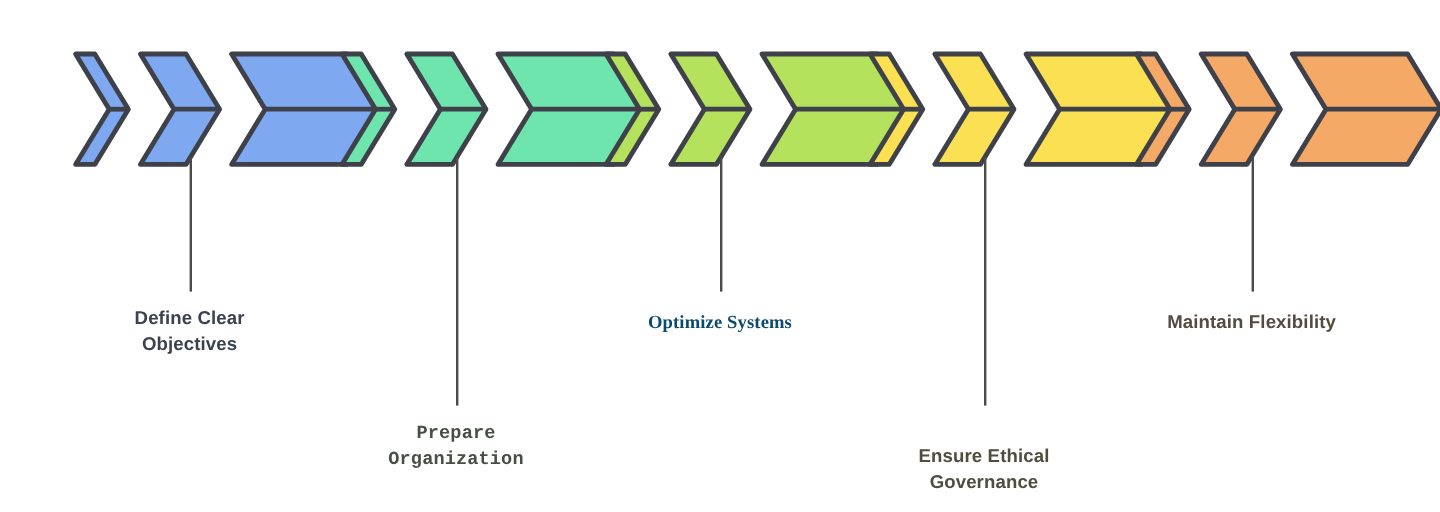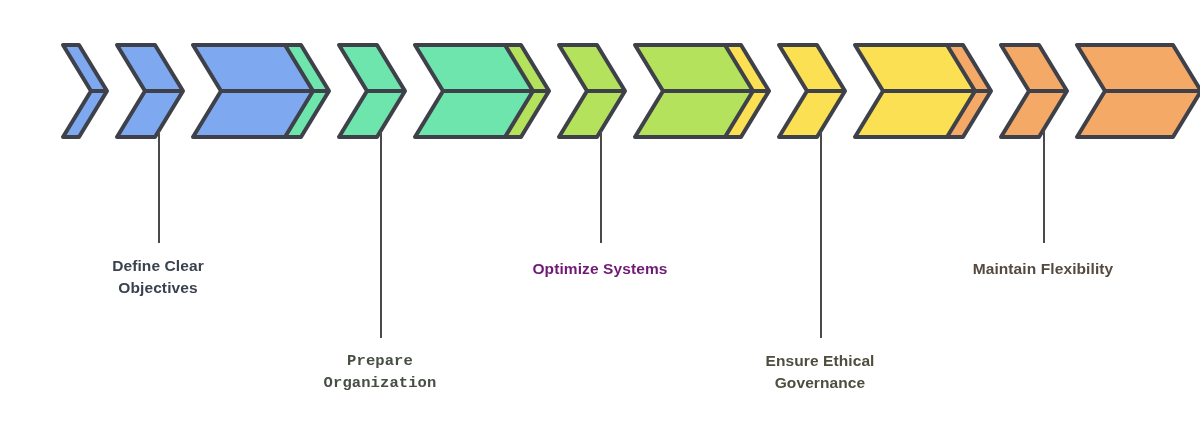--- a/index.html
+++ b/index.html
@@ -114,41 +114,41 @@
             <path d="M0,0 L38,0 L66,46 L38,92 L0,92 L28,46 Z" fill="#B5E25C" stroke="#3f414a" stroke-width="4" stroke-linejoin="round"></path>
             <line x1="28" y1="46" x2="66" y2="46" stroke="#3f414a" stroke-width="4"></line>
           </g>
           <g transform="translate(130,0)">
             <path d="M0,0 L96,0 L124,46 L96,92 L0,92 L28,46 Z" fill="#B5E25C" stroke="#3f414a" stroke-width="4" stroke-linejoin="round"></path>
             <line x1="28" y1="46" x2="124" y2="46" stroke="#3f414a" stroke-width="4"></line>
           </g>
         </svg>
       </div>
       <div class="connector" style="left: 600px; top: 131px; height: 112px; background: rgb(74, 74, 74);"></div>
-      <div class="label" style="top: 258px; left: 440px; width: 320px; color: #701a75;">Optimize Systems</div>
+      <div class="label" style="top: 258px; left: 440px; width: 320px; color: #0c4a6e; font-family: Liberation Serif, serif;">Optimize Systems</div>
     </div>
     <div class="stage" style="left: 0px;">
       <div class="chevrons" style="left: 722px;">
         <svg width="262" height="98" viewBox="-3 -3 262 98">
           <g transform="translate(0,0)">
             <path d="M0,0 L16,0 L44,46 L16,92 L0,92 L28,46 Z" fill="#FAE052" stroke="#3f414a" stroke-width="4" stroke-linejoin="round"></path>
             <line x1="28" y1="46" x2="44" y2="46" stroke="#3f414a" stroke-width="4"></line>
           </g>
           <g transform="translate(54,0)">
             <path d="M0,0 L38,0 L66,46 L38,92 L0,92 L28,46 Z" fill="#FAE052" stroke="#3f414a" stroke-width="4" stroke-linejoin="round"></path>
             <line x1="28" y1="46" x2="66" y2="46" stroke="#3f414a" stroke-width="4"></line>
           </g>
           <g transform="translate(130,0)">
             <path d="M0,0 L96,0 L124,46 L96,92 L0,92 L28,46 Z" fill="#FAE052" stroke="#3f414a" stroke-width="4" stroke-linejoin="round"></path>
             <line x1="28" y1="46" x2="124" y2="46" stroke="#3f414a" stroke-width="4"></line>
           </g>
         </svg>
       </div>
       <div class="connector" style="left: 820px; top: 131px; height: 207px; background: rgb(74, 74, 74);"></div>
-      <div class="label" style="top: 350px; left: 660px; width: 320px; color: rgb(78, 77, 62);">Ensure Ethical
+      <div class="label" style="top: 370px; left: 660px; width: 320px; color: rgb(78, 77, 62);">Ensure Ethical
 Governance</div>
     </div>
     <div class="stage" style="left: 0px;">
       <div class="chevrons" style="left: 944px;">
         <svg width="262" height="98" viewBox="-3 -3 262 98">
           <g transform="translate(0,0)">
             <path d="M0,0 L16,0 L44,46 L16,92 L0,92 L28,46 Z" fill="#F4A967" stroke="#3f414a" stroke-width="4" stroke-linejoin="round"></path>
             <line x1="28" y1="46" x2="44" y2="46" stroke="#3f414a" stroke-width="4"></line>
           </g>
           <g transform="translate(54,0)">

